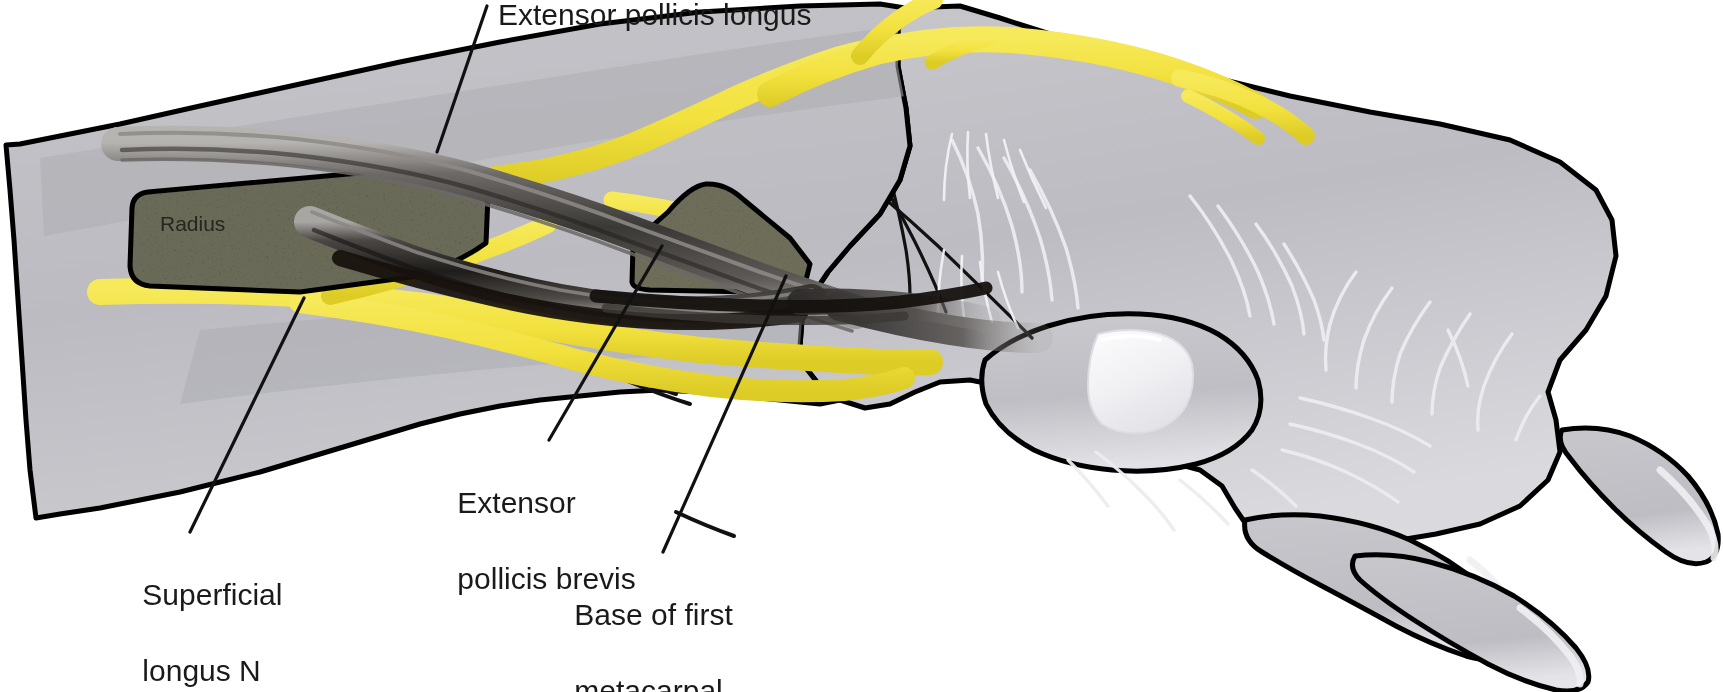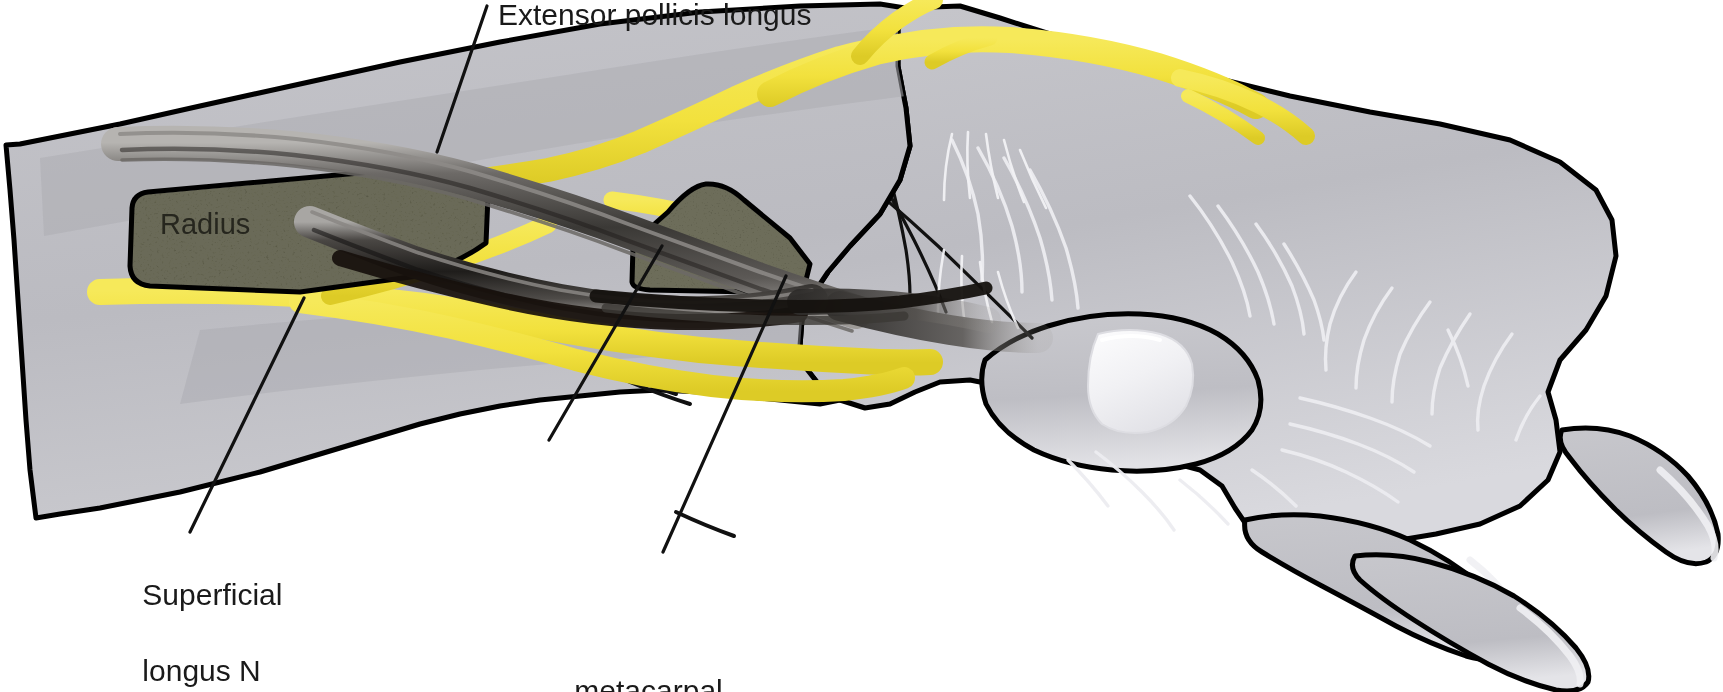--- a/index.html
+++ b/index.html
@@ -32,21 +32,21 @@
     font-family: "Liberation Sans", sans-serif;
     font-size: 30px;
     line-height: 38px;
     color: #1a1a1a;
     white-space: pre;
     letter-spacing: 0px;
   }
   #label-epl   { left: 498px; top: -4px; }
   #label-radius {
     left: 160px; top: 205px;
-    font-size: 29px;
+    font-size: 21px;
     color: #26261e;
   }
   #label-epb   { left: 424px; top: 446px; }
   #label-srn   { left: 109px; top: 538px; }
   #label-base  { left: 541px; top: 558px; }
 </style>
 </head>
 <body>
 
 <div id="figure">
@@ -394,24 +394,28 @@
         <line x1="663" y1="552" x2="786" y2="276"></line>
       </g>
 
     </g>
   </svg>
 
   <div class="label-text" id="label-epl">Extensor pollicis longus</div>
 
   <div class="label-text" id="label-radius">Radius</div>
 
+  <div class="label-text" id="label-epb">
+    <span>Extensor</span><br>
+    <span>pollicis brevis</span>
+  </div>
 
   <div class="label-text" id="label-srn">
     <span>Superficial</span><br>
     <span>longus N</span>
   </div>
 
   <div class="label-text" id="label-base">
-    <br>
+    <span>Base of first</span><br>
     <span>metacarpal</span>
   </div>
 
 </div>
 
 </body></html>

